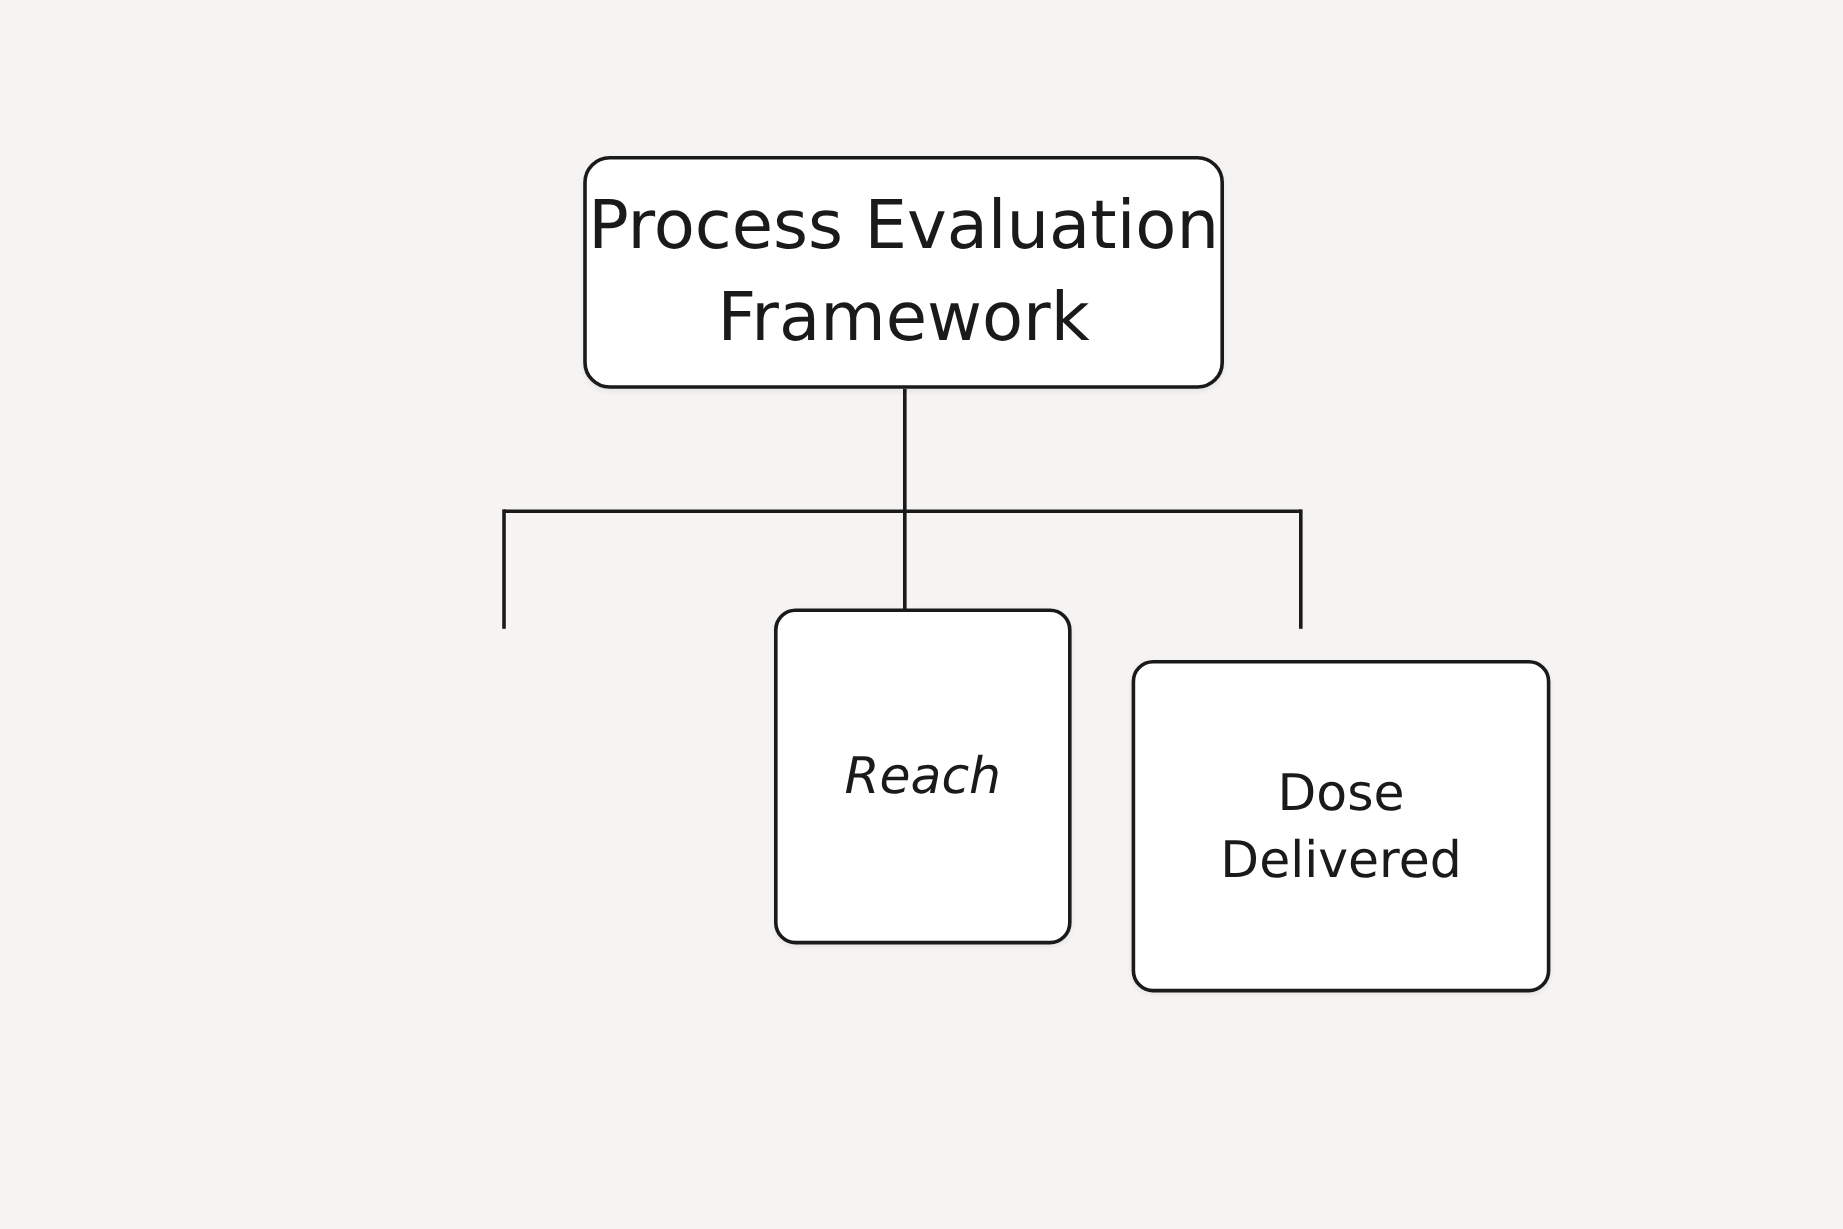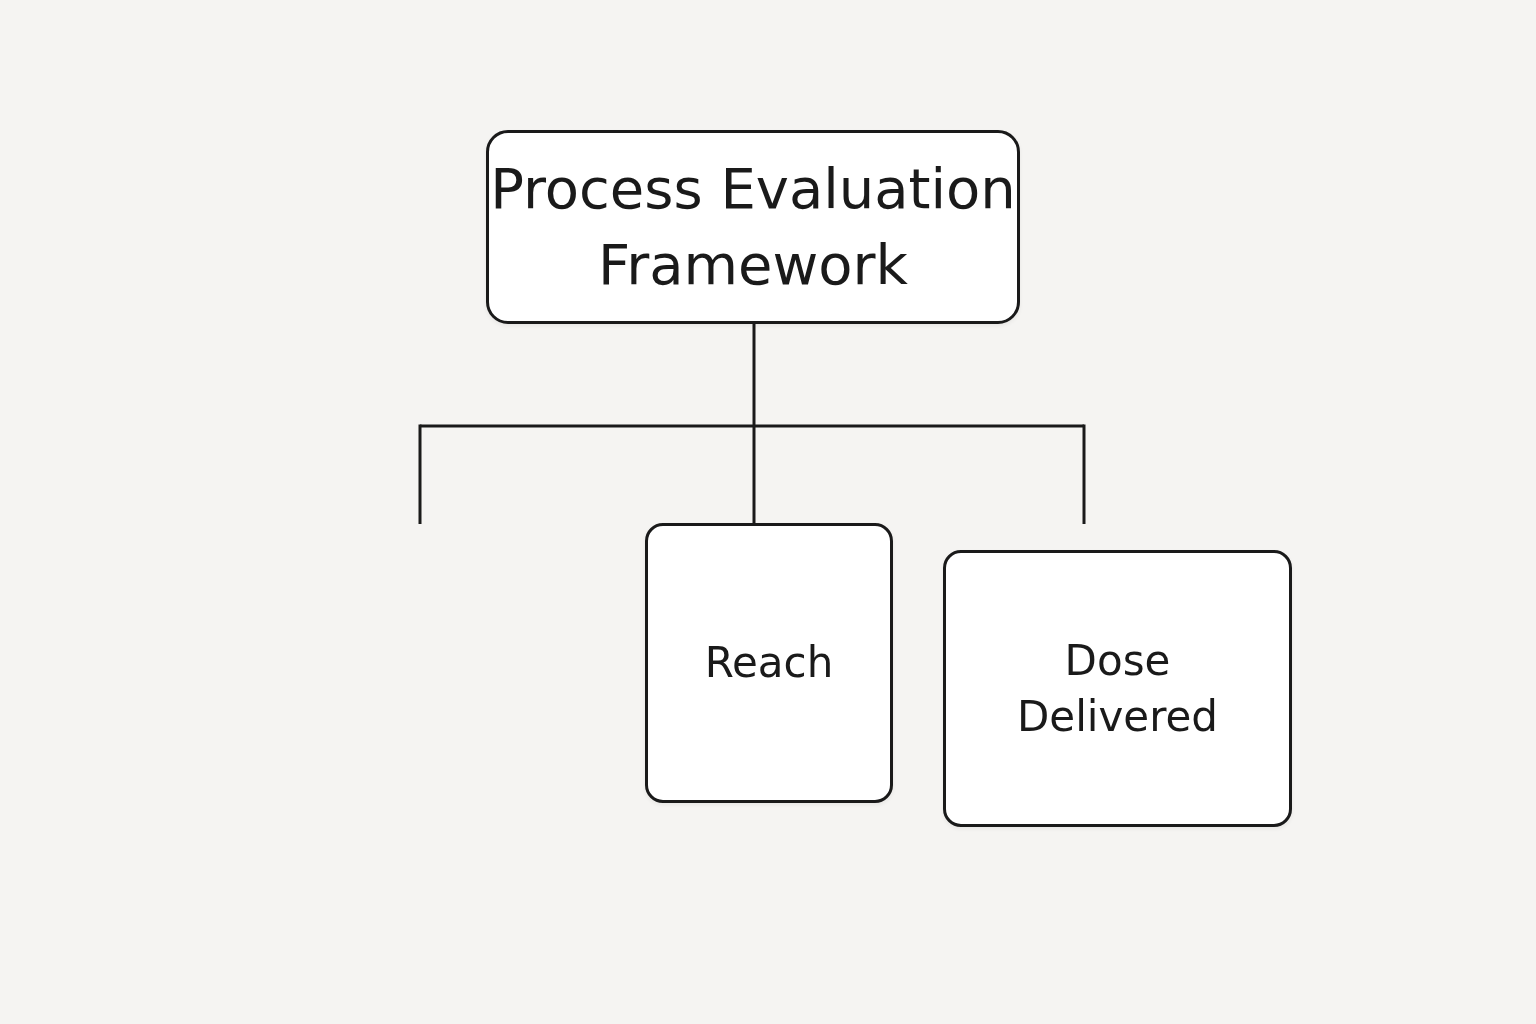--- a/index.html
+++ b/index.html
@@ -53,23 +53,24 @@
     line-height: 1.33;
   }
   .node-implementation-fidelity {
     left: 248px;
     top: 522px;
     width: 344px;
     height: 280px;
   }
   .node-reach {
     left: 645px;
-    top: 523px;
+    top: 507px;
     width: 248px;
     height: 280px;
+    font-style: italic;
   }
   .node-dose-delivered {
     left: 943px;
     top: 550px;
     width: 349px;
     height: 277px;
   }
 </style>
 </head>
 <body>

